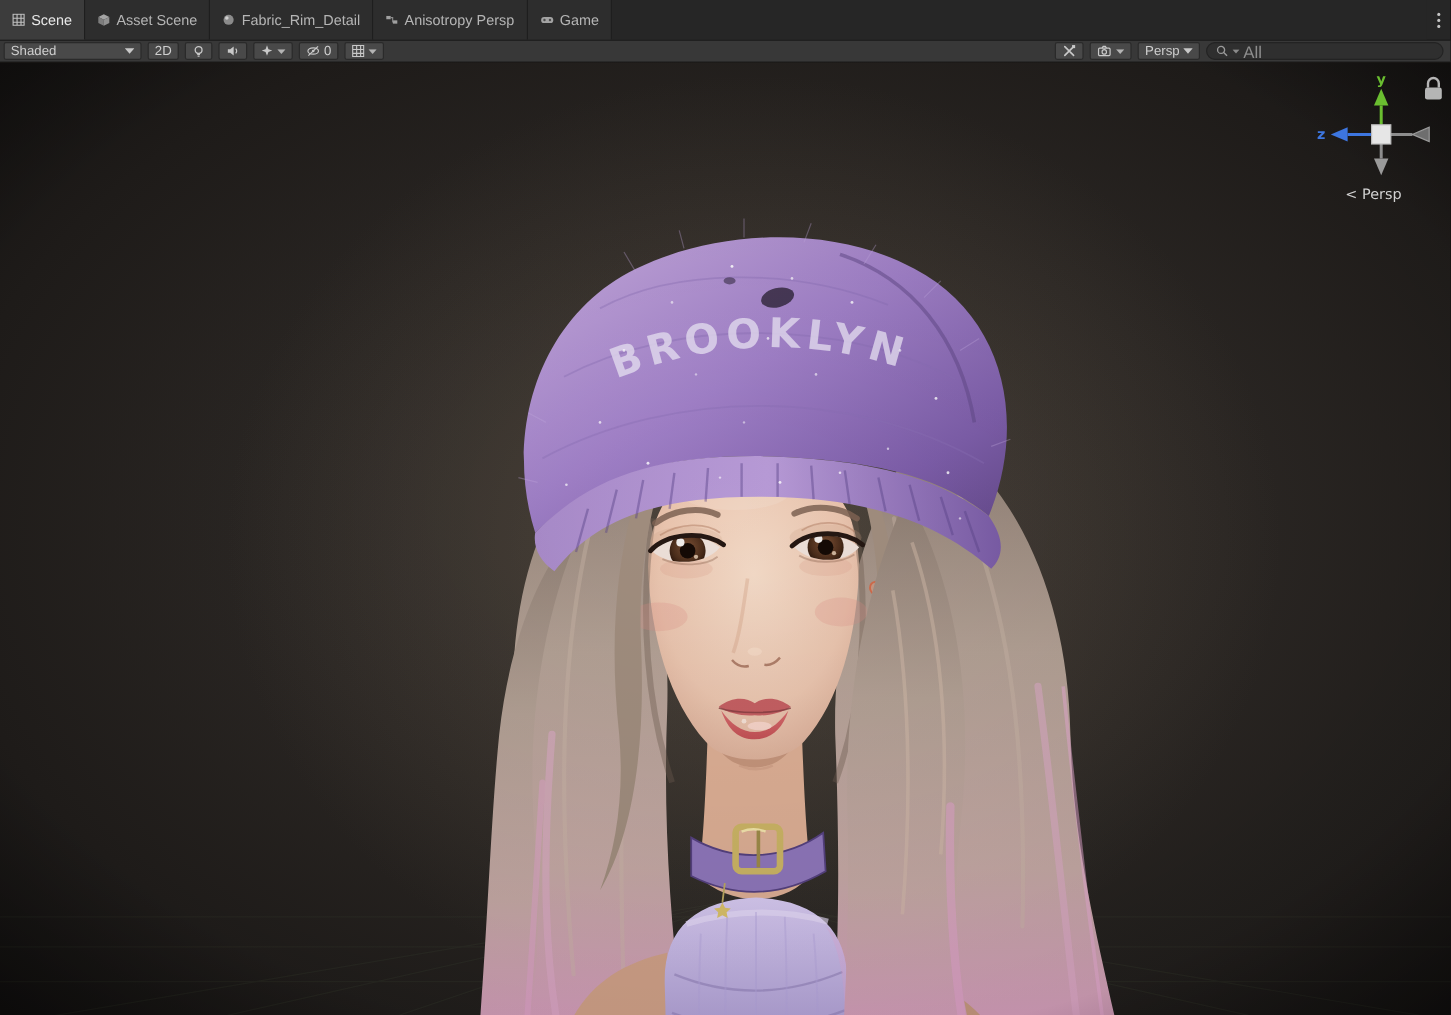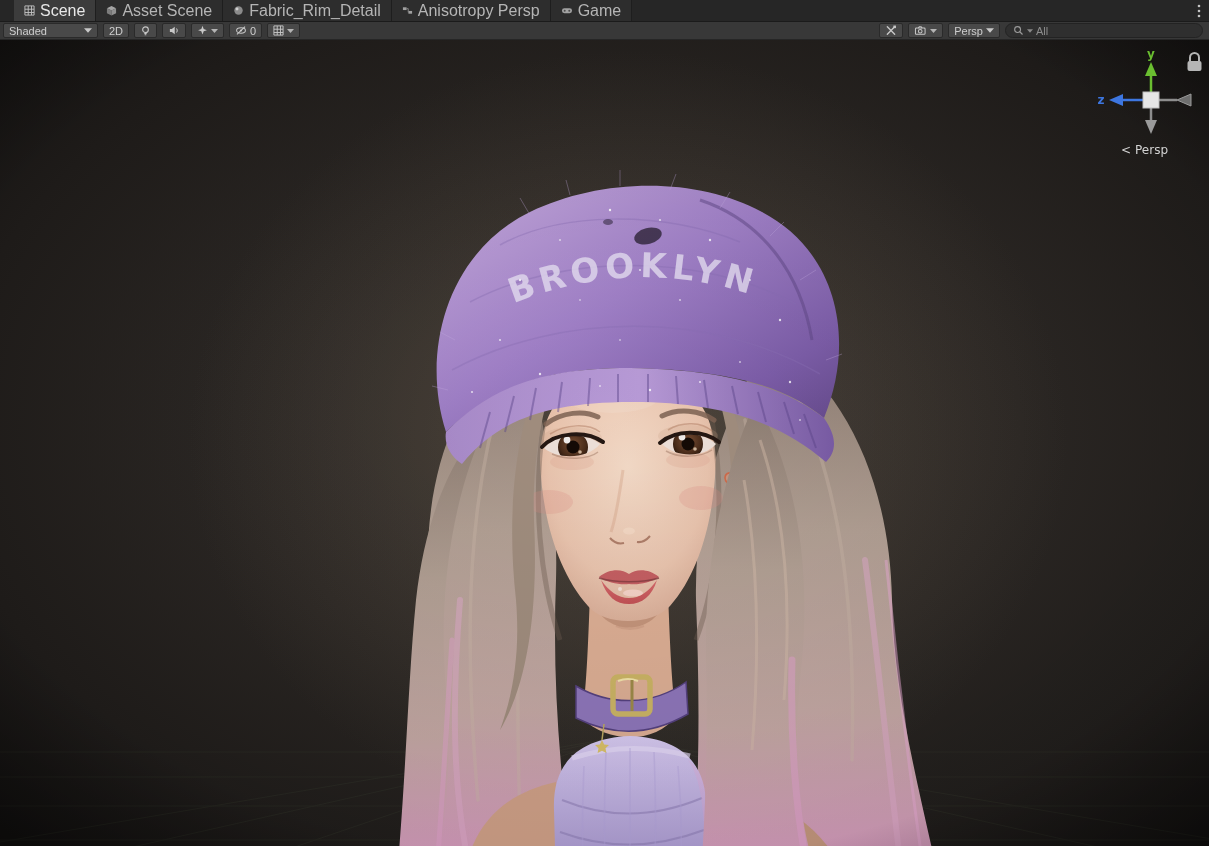--- a/index.html
+++ b/index.html
@@ -1,33 +1,33 @@
 <!DOCTYPE html>
 <html><head>
 <meta charset="utf-8">
 <style>
   * { box-sizing: border-box; margin: 0; padding: 0; }
   body { background:#111; font-family:"Liberation Sans", sans-serif; }
   .app { width:1209px; height:846px; position:relative; overflow:hidden; background:#141210; user-select:none; }
 
   
-  .tabbar { height:22px; background:#262626; border-bottom:1px solid #1b1b1b; display:flex; align-items:stretch; color:#b5b5b5; font-size:16px;padding-left:14px; }
+  .tabbar { height:34px; background:#262626; border-bottom:1px solid #1b1b1b; display:flex; align-items:stretch; color:#b5b5b5; font-size:12px; }
   .tab { display:flex; align-items:center; gap:5px; padding:0 10px; background:#2d2d2d; border-right:1px solid #1e1e1e; white-space:nowrap; }
   .tab.active { background:#3c3c3c; color:#e8e8e8; }
   .tab .ticon { display:flex; align-items:center; }
   .tab-spacer { flex:1; background:#262626; }
   .kebab { width:20px; display:flex; align-items:center; justify-content:center; }
 
   
   .toolbar { height:18px; background:#383838; border-bottom:1px solid #262626; display:flex; align-items:center; gap:5px; padding:0 3px; font-size:11px; color:#cecece; }
   .ctrl { height:15px; display:flex; align-items:center; gap:3px; background:#494949; border:1px solid #2a2a2a; border-radius:2px; padding:0 5px; }
-  .ctrl.wide { width:95px; justify-content:space-between; }
+  .ctrl.wide { width:115px; justify-content:space-between; }
   .toolbar-right { margin-left:auto; display:flex; align-items:center; gap:5px; padding-right:3px; }
   .search { display:flex; align-items:center; gap:3px; background:#2f2f2f; border:1px solid #232323; border-radius:9px; height:15px; padding:0 7px; width:198px; }
-  .search input { flex:1; background:transparent; border:0; outline:0; color:#bdbdbd; font-size:11px; font-family:inherit; min-width:0; }
+  .search input { flex:1; background:transparent; border:0; outline:0; color:#bdbdbd; font-size:14px; font-family:inherit; min-width:0; }
   .search input::placeholder { color:#8d8d8d; }
 
   
   .viewport { position:relative; width:1209px; height:806px; background:#17130f; }
   .scene-svg { display:block; width:100%; height:100%; }
   .gizmo { position:absolute; top:4px; right:2px; width:122px; height:150px; }
 </style>
 </head>
 <body>
 

